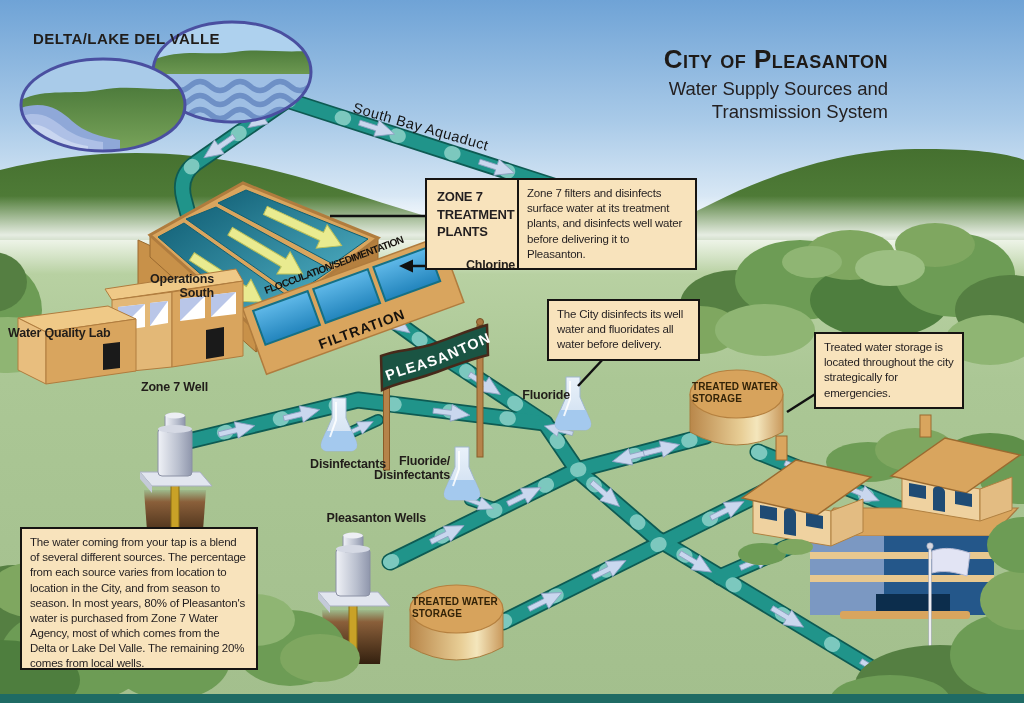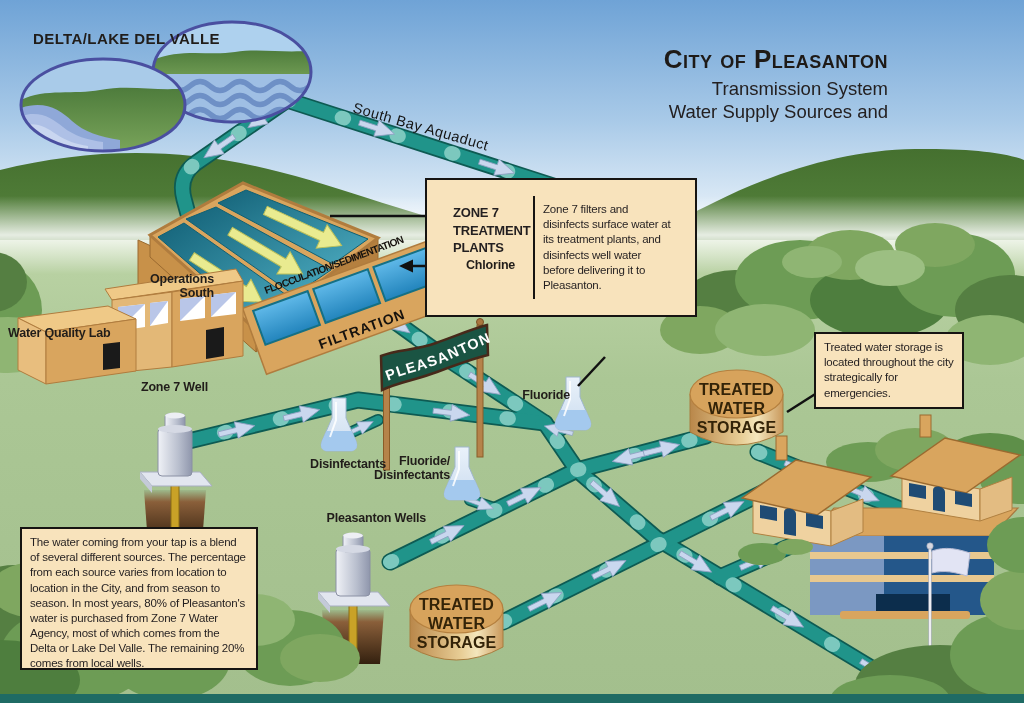--- a/index.html
+++ b/index.html
@@ -7,26 +7,26 @@
          font-family:"Liberation Sans",sans-serif;background:#fff}
   .stage svg.art{position:absolute;left:0;top:0}
   .lbl{position:absolute;font-weight:bold;font-size:12.5px;color:#211d1a;
        letter-spacing:-.2px;line-height:1.12;text-align:right}
   .title-block{position:absolute;left:548px;top:44px;width:340px;text-align:right;color:#1e1a17}
   .title-main{font-size:26px;font-weight:bold;font-variant:small-caps;letter-spacing:.5px}
   .title-sub{font-size:18.5px;line-height:1.22;margin-top:3px;color:#242021}
   .callout{position:absolute;background:#F8E3BC;border:2.5px solid #161412;color:#231f20;
            box-sizing:border-box;font-size:11.5px;line-height:1.32;letter-spacing:-.2px;
            padding:6px 8px}
-  .z7{display:flex;padding:16px}
+  .z7{display:flex;padding:0}
   .z7 .hd{width:92px;flex:0 0 92px;border-right:2.5px solid #161412;font-weight:bold;
           font-size:13px;line-height:1.35;padding:8px 6px 6px 10px;box-sizing:border-box}
   .z7 .bd{padding:6px 8px}
-  .tanklbl{position:absolute;font-weight:bold;font-size:16px;color:#332308;
-           letter-spacing:.1px;line-height:1.18;text-align:center}
+  .tanklbl{position:absolute;font-weight:bold;font-size:10px;color:#332308;
+           letter-spacing:.1px;line-height:1.18;text-align:left}
 </style>
 </head>
 <body>
 
 <div class="stage">
 
 <svg class="art" width="1024" height="703" viewBox="0 0 1024 703">
   <defs>
     <linearGradient id="gSky" x1="0" y1="0" x2="0" y2="1">
       <stop offset="0" stop-color="#6FA3D6"></stop>
@@ -387,30 +387,31 @@
   <polygon points="399,266 413,259.5 413,272.5" fill="#111111"></polygon>
 
   <rect x="0" y="694" width="1024" height="9" fill="#1F6B64"></rect>
 </svg>
 
 <div class="lbl" style="left:33px;top:31px;font-size:15px;letter-spacing:.4px;white-space:nowrap">DELTA/LAKE DEL VALLE</div>
 
 <div class="title-block">
   <div class="title-main">City of Pleasanton</div>
   <div class="title-sub">
+    <div>Water Supply Sources and</div>
     <div>Transmission System</div>
-    <div>Water Supply Sources and</div>
   </div>
 </div>
 
 <div class="callout z7" style="left:425px;top:178px;width:272px;min-height:72px">
   <div class="hd">ZONE 7 TREATMENT PLANTS</div>
   <div class="bd">Zone 7 filters and disinfects surface water at its treatment plants, and disinfects well water before delivering it to Pleasanton.</div>
 </div>
 
+<div class="callout" style="left:547px;top:299px;width:153px">The City disinfects its well water and fluoridates all water before delivery.</div>
 
 <div class="callout" style="left:814px;top:332px;width:150px">Treated water storage is located throughout the city strategically for emergencies.</div>
 
 <div class="callout" style="left:20px;top:527px;width:238px;height:143px">The water coming from your tap is a blend of several different sources. The percentage from each source varies from location to location in the City, and from season to season. In most years, 80% of Pleasanton's water is purchased from Zone 7 Water Agency, most of which comes from the Delta or Lake Del Valle. The remaining 20% comes from local wells.</div>
 
 
 <div class="lbl" style="left:126px;top:272px;width:88px">Operations South</div>
 <div class="lbl" style="left:8px;top:326px;white-space:nowrap">Water Quality Lab</div>
 <div class="lbl" style="left:466px;top:258px;white-space:nowrap">Chlorine</div>
 <div class="lbl" style="left:124px;top:380px;width:84px;white-space:nowrap">Zone 7 Well</div>

